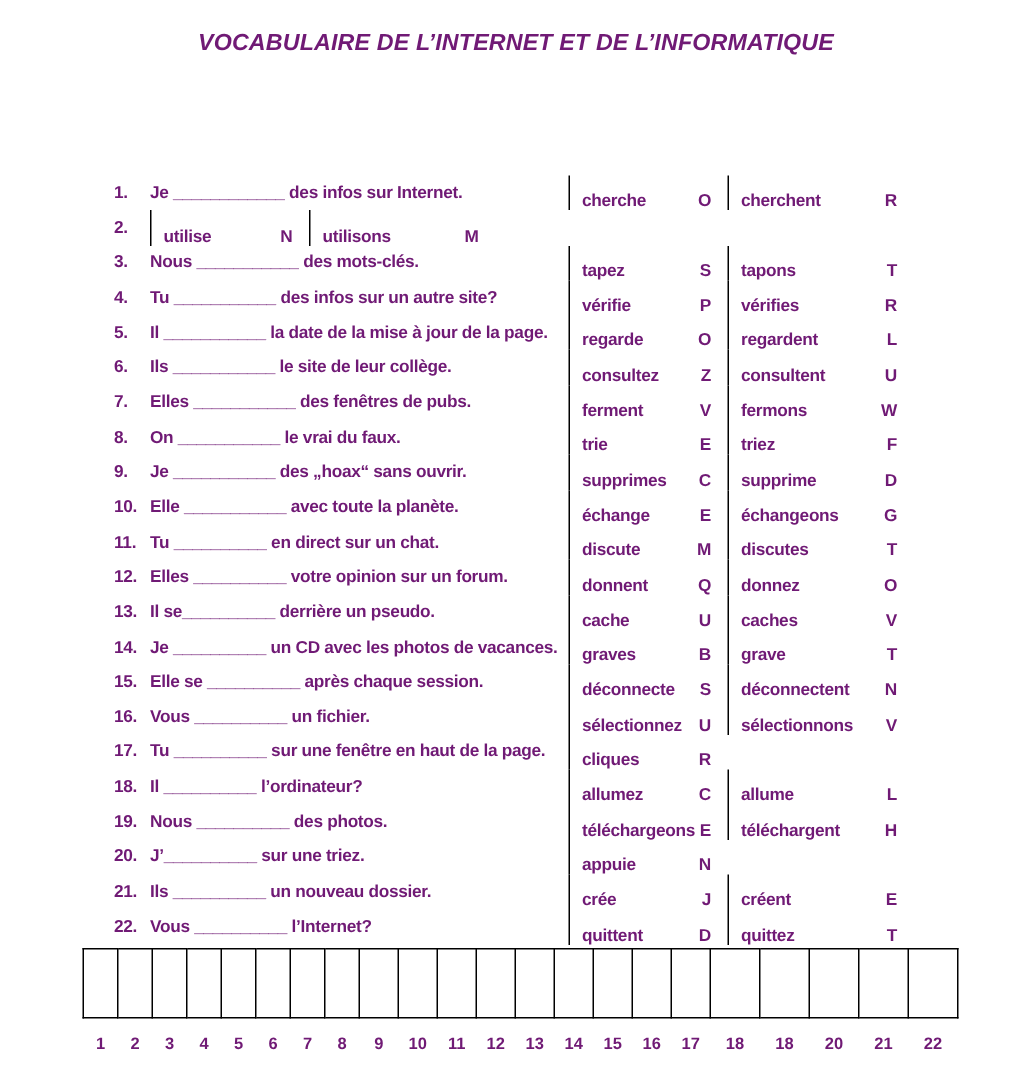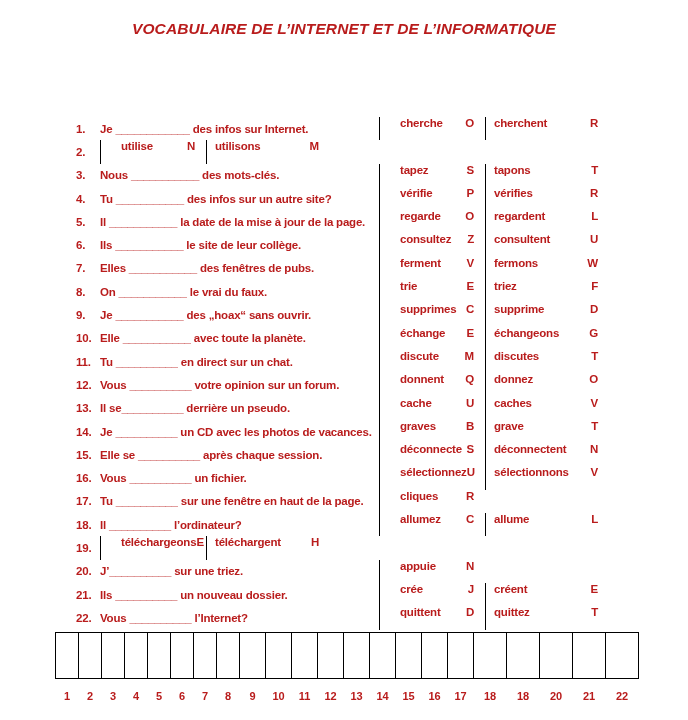--- a/index.html
+++ b/index.html
@@ -5,21 +5,21 @@
   html, body {
     margin: 0;
     padding: 0;
     background: #ffffff;
   }
   #page {
     position: relative;
     width: 688px;
     height: 720px;
     background: #ffffff;
-    color: #b91c1c;
+    color: #701a75;
     font-family: "Liberation Sans", sans-serif;
     overflow: hidden;
   }
   .title {
     position: absolute;
     top: 20px;
     left: 0;
     width: 100%;
     text-align: center;
     font-size: 15.5px;
@@ -49,32 +49,32 @@
     flex: 0 0 279px;
     width: 279px;
     white-space: nowrap;
   }
   .c-opt {
     flex: 0 0 106px;
     width: 106px;
     align-self: stretch;
     border-left: 1px solid #000;
     display: flex;
-    align-items: flex-start;
+    align-items: flex-end;
     justify-content: space-between;
-    padding: 0 11px 0 20px;
+    padding: 0 11px 0 8px;
     box-sizing: border-box;
   }
   .c-opt2 {
     flex: 0 0 130px;
     width: 130px;
     align-self: stretch;
     border-left: 1px solid #000;
     display: flex;
-    align-items: flex-start;
+    align-items: flex-end;
     justify-content: space-between;
     padding: 0 17px 0 8px;
     box-sizing: border-box;
   }
   .opt-word, .opt-letter {
     white-space: nowrap;
   }
   #grid {
     position: absolute;
     top: 632px;
@@ -236,21 +236,21 @@
           <span class="opt-word">discute</span>
           <span class="opt-letter">M</span>
         </div>
         <div class="c-opt2">
           <span class="opt-word">discutes</span>
           <span class="opt-letter">T</span>
         </div>
       </div>
       <div class="ex-row">
         <div class="c-num">12.</div>
-        <div class="c-sentence">Vous __________ votre opinion sur un forum.</div>
+        <div class="c-sentence">Elles __________ votre opinion sur un forum.</div>
         <div class="c-opt">
           <span class="opt-word">donnent</span>
           <span class="opt-letter">Q</span>
         </div>
         <div class="c-opt2">
           <span class="opt-word">donnez</span>
           <span class="opt-letter">O</span>
         </div>
       </div>
       <div class="ex-row">
@@ -316,20 +316,21 @@
           <span class="opt-word">allumez</span>
           <span class="opt-letter">C</span>
         </div>
         <div class="c-opt2">
           <span class="opt-word">allume</span>
           <span class="opt-letter">L</span>
         </div>
       </div>
       <div class="ex-row">
         <div class="c-num">19.</div>
+        <div class="c-sentence">Nous __________ des photos.</div>
         <div class="c-opt">
           <span class="opt-word">téléchargeons</span>
           <span class="opt-letter">E</span>
         </div>
         <div class="c-opt2">
           <span class="opt-word">téléchargent</span>
           <span class="opt-letter">H</span>
         </div>
       </div>
       <div class="ex-row">

